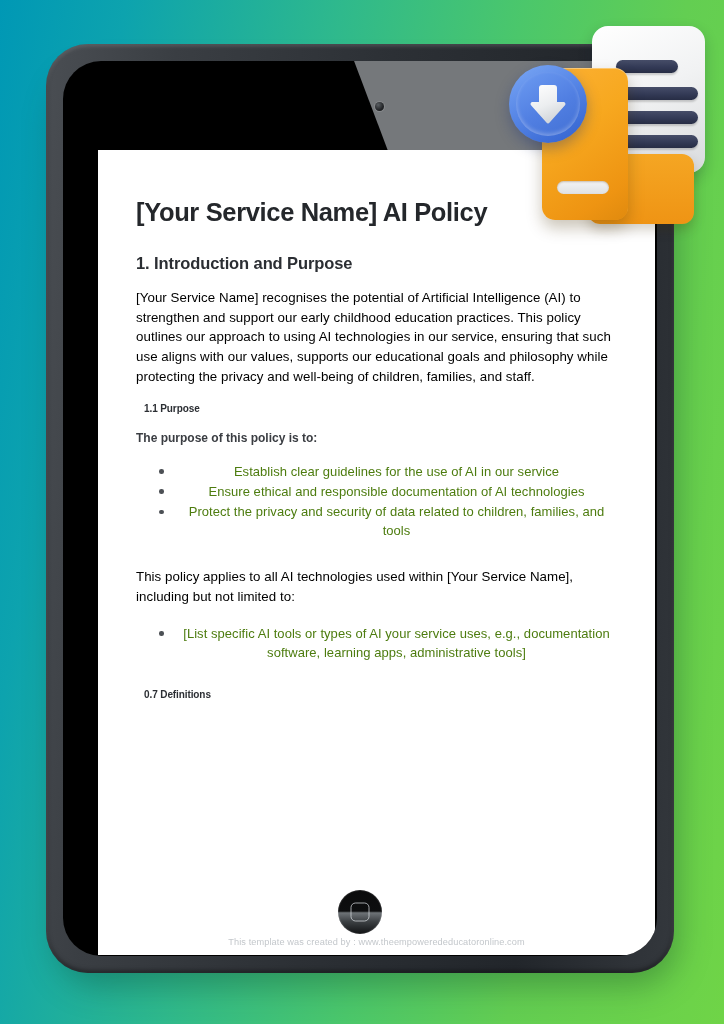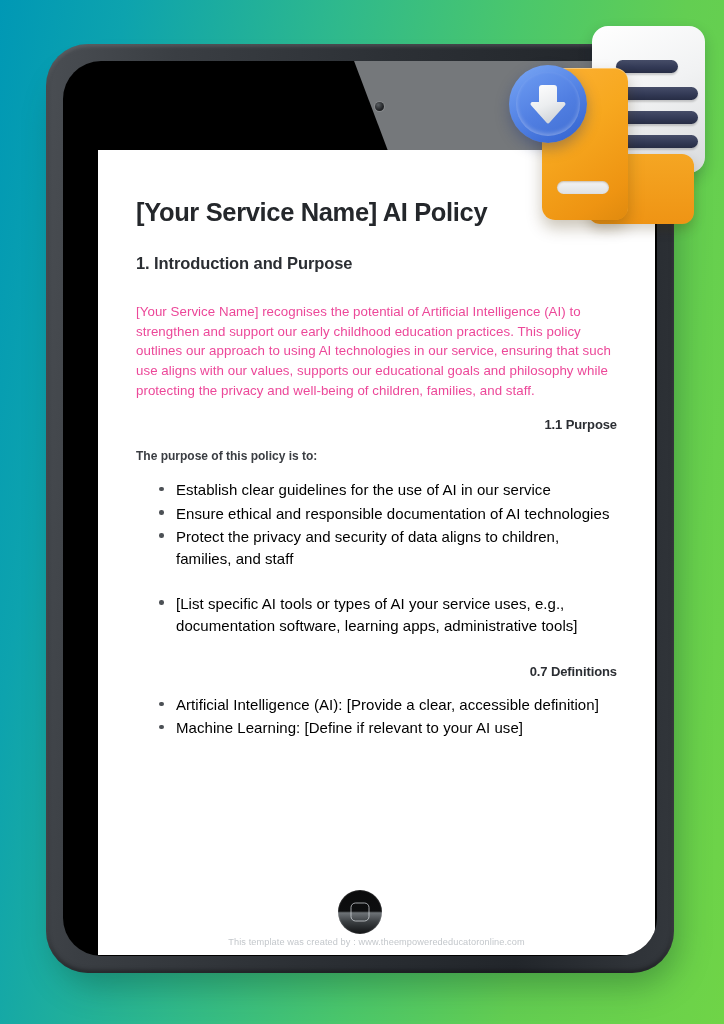--- a/index.html
+++ b/index.html
@@ -97,58 +97,58 @@
     color: #24272b;
     letter-spacing: -0.35px;
     margin: 0 0 27px 0;
     line-height: 1.15;
   }
   .h2 {
     font-size: 16.5px;
     font-weight: 700;
     color: #2b2e33;
     letter-spacing: -0.1px;
-    margin: 0 0 28px 0;
+    margin: 0 0 14px 0;
     line-height: 1.2;
   }
   .h3 {
-    font-size: 13px;
+    font-size: 10px;
     font-weight: 700;
     color: #2b2e33;
     letter-spacing: -0.1px;
     margin: 0 0 15px 8px;
     line-height: 1.2;
-    text-align: right;
   }
   .para {
     font-size: 13.3px;
-    color: #ec4899;
+    color: #000000;
     line-height: 1.48;
     margin: 4px 0 17px 0;
     letter-spacing: 0.05px;
   }
   .para-lead {
     font-size: 12px;
     color: #3a3d42;
     font-weight: 700;
     line-height: 1.45;
     margin: 0 0 14px 0;
   }
   ul.bullets {
     margin: 0 0 18px 0;
     padding-left: 40px;
     list-style: none;
   }
   ul.bullets li {
     position: relative;
-    font-size: 15px;
-    color: #000000;
+    font-size: 13px;
+    color: #4d7c0f;
     line-height: 1.47;
     margin-bottom: 1px;
     letter-spacing: 0.05px;
+    text-align: center;
   }
   ul.bullets li::before {
     content: "";
     position: absolute;
     left: -17px;
     top: 7.5px;
     width: 4.5px;
     height: 4.5px;
     border-radius: 50%;
     background: #4c5055;
@@ -301,36 +301,33 @@
           <h1 class="doc-title">[Your Service Name] AI Policy</h1>
 
           <h2 class="h2">1. Introduction and Purpose</h2>
           <p class="para">[Your Service Name] recognises the potential of Artificial Intelligence (AI) to strengthen and support our early childhood education practices. This policy outlines our approach to using AI technologies in our service, ensuring that such use aligns with our values, supports our educational goals and philosophy while protecting the privacy and well-being of children, families, and staff.</p>
 
           <h3 class="h3">1.1 Purpose</h3>
           <p class="para-lead">The purpose of this policy is to:</p>
           <ul class="bullets">
             <li>Establish clear guidelines for the use of AI in our service</li>
             <li>Ensure ethical and responsible documentation of AI technologies</li>
-            <li>Protect the privacy and security of data aligns to children, families, and staff</li>
+            <li>Protect the privacy and security of data related to children, families, and tools</li>
           </ul>
 
           <div class="gap-sm"></div>
 
+          <p class="para">This policy applies to all AI technologies used within [Your Service Name], including but not limited to:</p>
           <ul class="bullets">
             <li>[List specific AI tools or types of AI your service uses, e.g., documentation software, learning apps, administrative tools]</li>
           </ul>
 
           <div class="gap-md"></div>
 
           <h3 class="h3">0.7 Definitions</h3>
-          <ul class="bullets">
-            <li>Artificial Intelligence (AI): [Provide a clear, accessible definition]</li>
-            <li>Machine Learning: [Define if relevant to your AI use]</li>
-          </ul>
 
         </div>
 
         <div class="doc-footer">This template was created by : www.theempowerededucatoronline.com</div>
       </div>
 
       <div class="brand-logo">
         <svg viewBox="0 0 92 42" width="92" height="42" aria-hidden="true">
 
           <path d="M21.5 28.5 C18.5 33 13.8 35.2 9.6 34.4 C4.2 33.4 0.8 28.9 0.8 22.6 C0.8 15.2 6.0 9.6 13.2 9.6 C20.4 9.6 25.4 15.0 25.4 22.0 L25.4 23.9 L8.0 23.9 C8.7 26.9 10.9 28.6 13.6 28.6 C15.4 28.6 16.9 27.9 17.9 26.4 Z M8.2 18.6 L18.4 18.6 C17.6 15.9 15.7 14.4 13.3 14.4 C10.8 14.4 8.9 16.0 8.2 18.6 Z" fill="#ffffff"></path>

